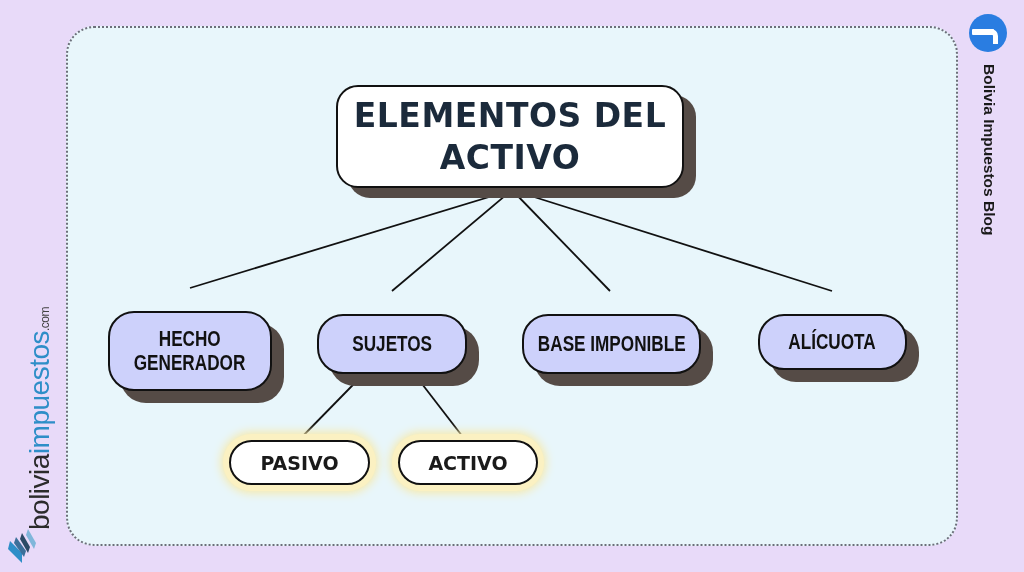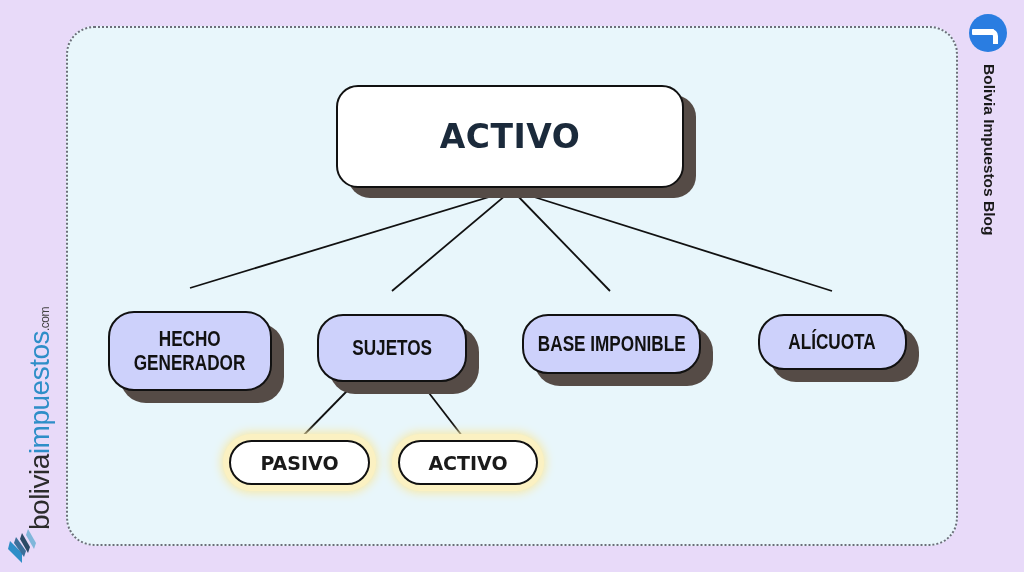--- a/index.html
+++ b/index.html
@@ -81,32 +81,33 @@
     <line x1="512" y1="190" x2="392" y2="291"></line>
     <line x1="512" y1="190" x2="610" y2="291"></line>
     <line x1="512" y1="190" x2="832" y2="291"></line>
     <line x1="392" y1="345" x2="298" y2="441"></line>
     <line x1="392" y1="345" x2="466" y2="441"></line>
   </g>
 </svg>
 
 <div class="node title">
   <div>
+    <div>ELEMENTOS DEL</div>
     <div>ACTIVO</div>
   </div>
 </div>
 
 <div class="node lvl1" style="left:108px; top:287px; width:164px; height:80px;">
   <div>
     <span>HECHO</span><br>
     <span>GENERADOR</span>
   </div>
 </div>
 
-<div class="node lvl1" style="left:317px; top:290px; width:150px; height:68px;justify-content:center;">
+<div class="node lvl1" style="left:317px; top:290px; width:150px; height:60px;justify-content:center;">
   <span>SUJETOS</span>
 </div>
 
 <div class="node lvl1" style="left:522px; top:290px; width:179px; height:60px;">
   <span>BASE IMPONIBLE</span>
 </div>
 
 <div class="node lvl1" style="left:758px; top:290px; width:149px; height:56px;text-align:center;">
   <span>ALÍCUOTA</span>
 </div>

